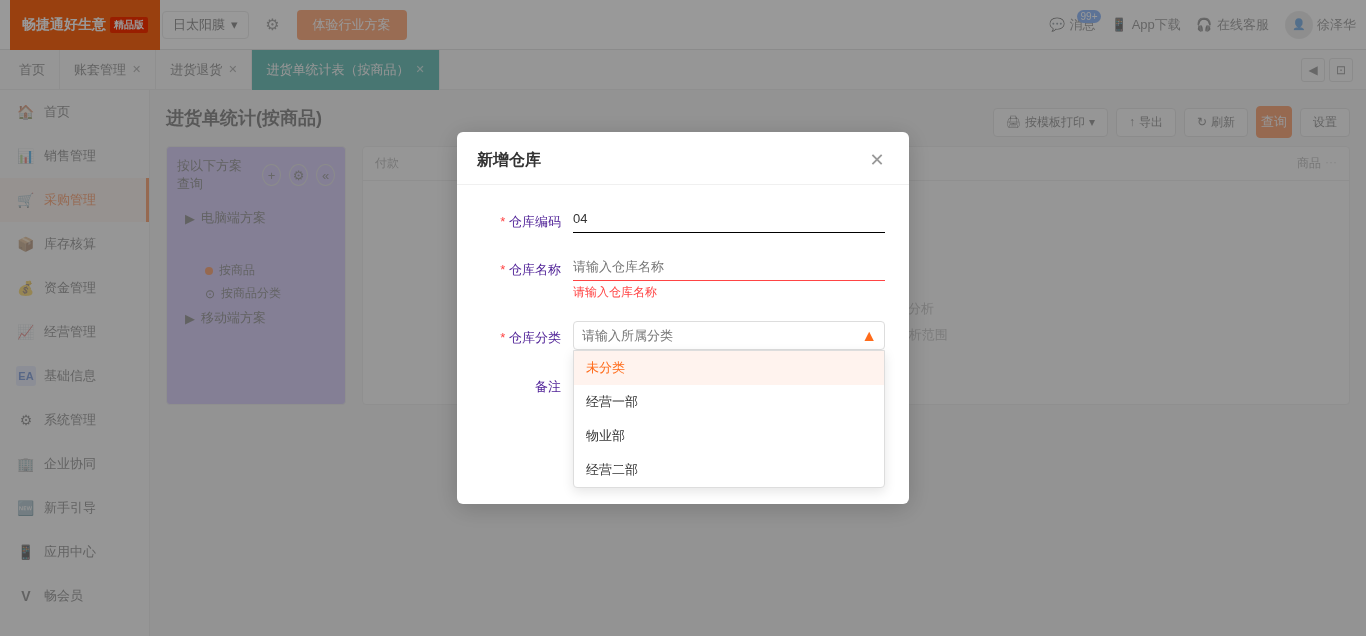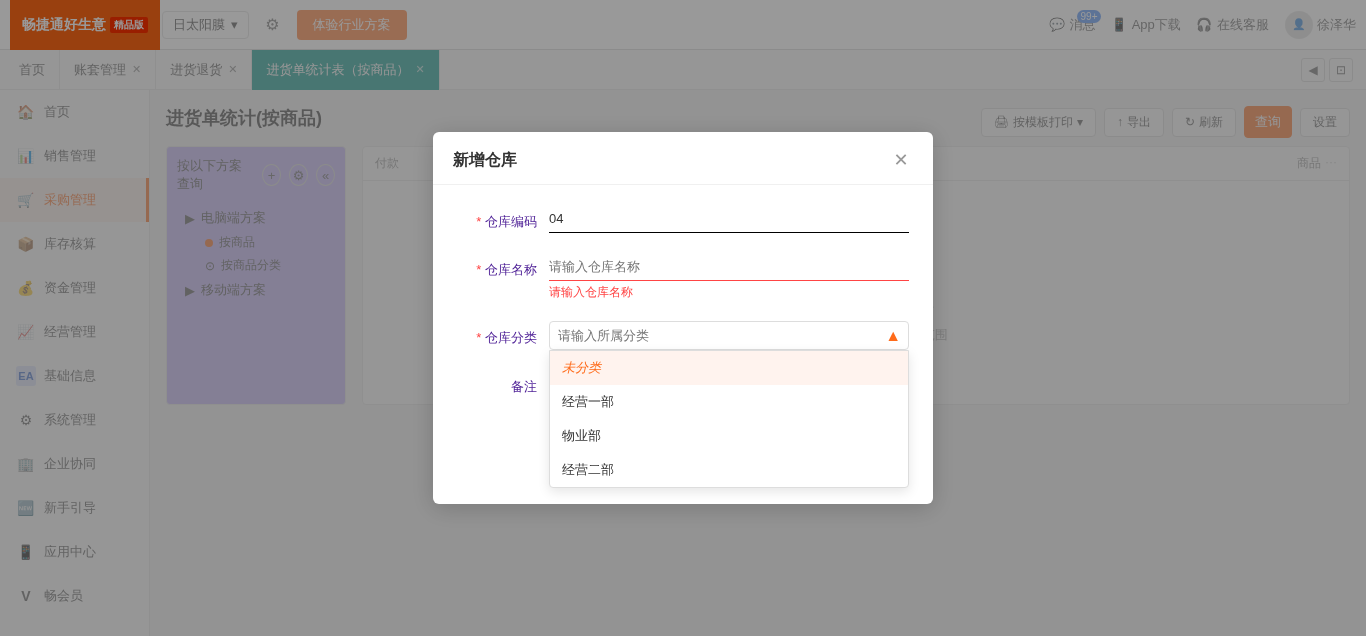--- a/index.html
+++ b/index.html
@@ -225,21 +225,21 @@
       border-radius: 4px;
       background: #fff;
       cursor: pointer;
       font-size: 12px;
       color: #555;
     }
     .action-btn.primary {
       background: #ff6b1a;
       color: #fff;
       border-color: #ff6b1a;
-      padding: 6px 10px;
+      padding: 6px 4px;
       font-size: 13px;
     }
     .query-header {
       display: flex;
       align-items: center;
       gap: 8px;
       margin-bottom: 12px;
       font-size: 13px;
       color: #555;
     }
@@ -264,20 +264,21 @@
       display: flex;
       align-items: center;
       padding: 4px 0;
       font-size: 13px;
       color: #555;
       cursor: pointer;
       gap: 6px;
     }
     .filter-tree-sub {
       margin-left: 20px;
+      margin-top: 28px;
     }
     .filter-tree-sub-item {
       display: flex;
       align-items: center;
       padding: 3px 0;
       font-size: 12px;
       color: #555;
       cursor: pointer;
       gap: 6px;
     }
@@ -290,21 +291,21 @@
       z-index: 100;
       display: flex;
       align-items: center;
       justify-content: center;
     }
 
     
     .dialog {
       background: #fff;
       border-radius: 6px;
-      width: 500px;
+      width: 452px;
       box-shadow: 0 4px 24px rgba(0,0,0,0.18);
       position: relative;
       z-index: 200;
       overflow: visible;
     }
     .dialog-header {
       padding: 16px 20px 12px;
       border-bottom: 1px solid #f0f0f0;
       display: flex;
       align-items: center;
@@ -399,21 +400,21 @@
       border-radius: 0 0 4px 4px;
       z-index: 300;
       box-shadow: 0 4px 12px rgba(0,0,0,0.1);
     }
     .dropdown-item {
       padding: 8px 12px;
       font-size: 13px;
       color: #333;
       cursor: pointer;
     }
-    .dropdown-item.selected { background: #fff3ee; color: #ff6b1a; font-style: italic; }
+    .dropdown-item.selected { background: #fff3ee; color: #ff6b1a; }
 
     .dialog-footer {
       padding: 12px 24px 20px;
       display: flex;
       justify-content: flex-end;
       gap: 10px;
     }
     .btn-save {
       background: #ff6b1a;
       color: #fff;

